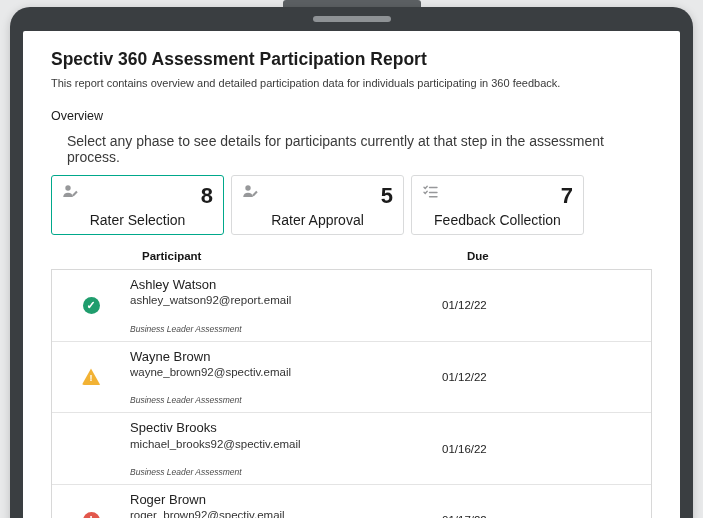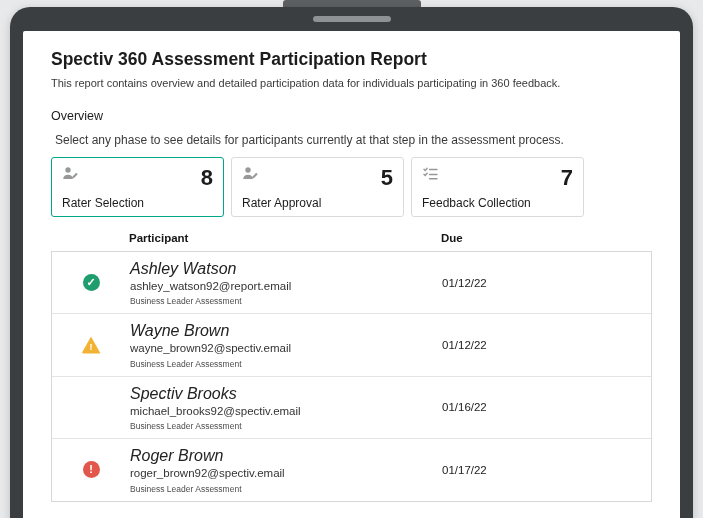--- a/index.html
+++ b/index.html
@@ -23,48 +23,48 @@
     width:78px;height:6px;border-radius:3px;background:#8e9295;
   }
   .screen{
     position:absolute;left:13px;right:13px;top:24px;bottom:0;
     background:#ffffff;border-radius:2px 2px 0 0;
     padding:18px 28px 0;box-sizing:border-box;overflow:hidden;
   }
   .page-title{margin:0;font-size:17.5px;font-weight:bold;color:#1c1c1c;}
   .subtitle{margin:7px 0 0;font-size:11px;color:#3a3a3a;}
   .section-heading{margin:20px 0 0;font-size:12.5px;font-weight:normal;color:#1c1c1c;}
-  .section-desc{margin:10px 4px 0;font-size:12px;color:#3a3a3a;}
+  .section-desc{margin:10px 16px 0;font-size:14px;color:#3a3a3a;}
 
   .cards{display:flex;gap:7px;margin-top:10px;}
   .card{
     width:173px;height:60px;box-sizing:border-box;
     border:1px solid #d9dadb;border-radius:3px;background:#fff;
     padding:7px 10px 6px;display:flex;flex-direction:column;cursor:pointer;
   }
   .card.selected{border-color:#00a88b;}
   .card-top{display:flex;justify-content:space-between;align-items:flex-start;}
   .card-icon{width:17px;height:17px;display:inline-flex;}
   .card-count{font-size:22px;font-weight:bold;color:#1c1c1c;line-height:1;margin-top:2px;}
-  .card-label{margin-top:auto;text-align:left;font-size:12px;color:#1c1c1c;}
+  .card-label{margin-top:auto;text-align:center;font-size:14px;color:#1c1c1c;}
 
   .table{margin-top:8px;}
-  .thead{display:flex;align-items:center;height:26px;font-size:11.5px;font-weight:600;color:#161616;}
+  .thead{display:flex;align-items:center;height:26px;font-size:11.5px;font-weight:600;color:#161616;gap:13px;}
   .col-status{width:78px;flex:none;display:flex;align-items:center;justify-content:center;}
   .col-participant{width:312px;flex:none;}
   .col-due{flex:1;}
   .tbody{border:1px solid #d8d8d8;}
   .row{
     display:flex;align-items:center;min-height:52px;box-sizing:border-box;
     padding:7px 0;border-bottom:1px solid #e4e4e4;background:#fff;cursor:pointer;
   }
   .row:last-child{border-bottom:none;}
-  .p-name{font-size:16px;color:#222;line-height:1.25;font-style:italic;}
+  .p-name{font-size:13px;color:#222;line-height:1.25;}
   .p-email{font-size:11.5px;color:#333;line-height:1.25;}
-  .p-assessment{font-size:8.5px;color:#4c4c4c;margin-top:3px;}
+  .p-assessment{font-size:8.5px;color:#4c4c4c;margin-top:16px;font-style:italic;}
   .due{font-size:11.5px;color:#222;}
 
   .status{
     width:17px;height:17px;display:flex;align-items:center;justify-content:center;
     font-weight:bold;color:#fff;font-size:11px;line-height:1;
   }
   .st-complete{background:#1f9d6d;border-radius:50%;}
   .st-error{background:#e2574c;border-radius:50%;}
   .st-warning{
     background:#f2b234;border-radius:2px;width:19px;height:17px;

